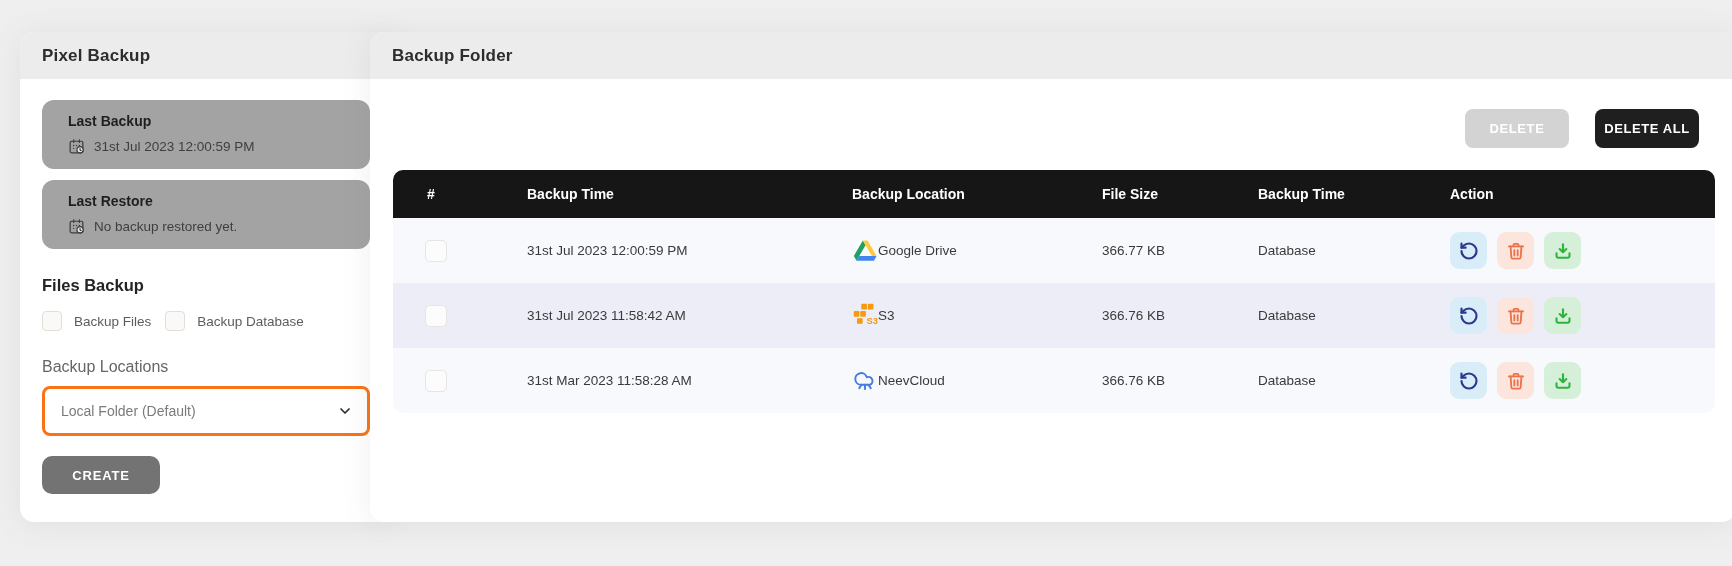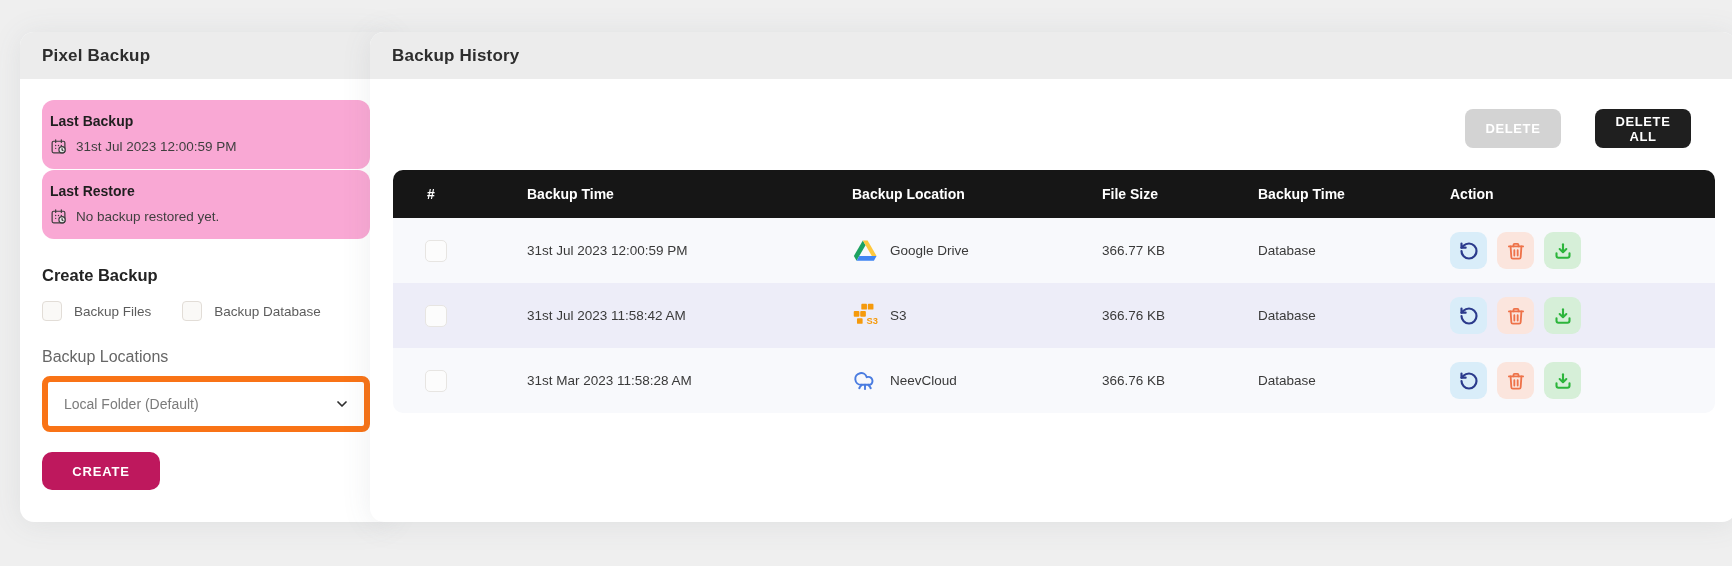--- a/index.html
+++ b/index.html
@@ -9,52 +9,52 @@
     font-family:"Liberation Sans","DejaVu Sans",sans-serif;
     -webkit-font-smoothing:antialiased;
   }
   .panel{position:absolute;background:#fff;border-radius:14px;box-shadow:0 2px 30px rgba(90,95,110,.10)}
   .panel-header{height:47px;background:#ececec;border-radius:14px 14px 0 0;display:flex;align-items:center;padding:0 22px}
   .panel-title{font-size:17px;font-weight:bold;color:#2d2d2d;letter-spacing:.2px}
 
   
   .sidebar{left:20px;top:32px;width:372px;height:490px}
   .sidebar-body{padding:21px 22px 0}
-  .info-card{background:#f9a8d4;border-radius:12px;padding:13px 8px 14px;margin-bottom:1px}
+  .info-card{background:#a3a3a3;border-radius:12px;padding:13px 26px 14px;margin-bottom:11px}
   .info-label{font-size:14px;font-weight:bold;color:#1f1f1f;margin-bottom:9px}
   .info-value{display:flex;align-items:center;gap:9px;font-size:13.5px;color:#3f3f3f}
   .info-value svg{width:17px;height:17px;flex:none}
   .create-heading{font-size:16.5px;font-weight:bold;color:#242424;margin:27px 0 0}
-  .cb-row{display:flex;align-items:center;gap:31px;margin-top:16px}
+  .cb-row{display:flex;align-items:center;gap:14px;margin-top:16px}
   .cb-item{display:flex;align-items:center;gap:12px;font-size:13.5px;color:#5c5c5c;cursor:pointer}
   .cb-box{width:18px;height:18px;border:1px solid #e2ddd7;border-radius:4px;background:#faf9f7;flex:none}
   .field-label{margin-top:27px;font-size:16px;color:#666}
-  .select{margin-top:10px;height:44px;border:6px solid #f97316;border-radius:8px;display:flex;align-items:center;
+  .select{margin-top:10px;height:44px;border:3px solid #f97316;border-radius:8px;display:flex;align-items:center;
     justify-content:space-between;padding:0 14px 0 16px;font-size:14px;color:#7b7b7b;background:#fff;cursor:pointer}
   .select svg{width:16px;height:16px;flex:none}
-  .create-btn{margin-top:20px;width:118px;height:38px;background:#be185d;color:#fff;border:none;border-radius:10px;
+  .create-btn{margin-top:20px;width:118px;height:38px;background:#737373;color:#fff;border:none;border-radius:10px;
     font-size:13px;font-weight:bold;letter-spacing:.8px;font-family:inherit;cursor:pointer;display:block}
 
   
   .main{left:370px;top:32px;width:1366px;height:490px}
-  .btn{position:absolute;top:77px;width:96px;height:39px;border:none;border-radius:8px;color:#fff;
+  .btn{position:absolute;top:77px;width:104px;height:39px;border:none;border-radius:8px;color:#fff;
     font-weight:bold;font-size:13px;letter-spacing:.6px;font-family:inherit}
   .btn-delete{left:1095px;background:#d3d3d3;cursor:default}
   .btn-select-all{left:1225px;background:#1f1f1f;cursor:pointer}
 
   .table{position:absolute;left:23px;top:138px;width:1322px}
   .thead{position:relative;height:48px;background:#161616;border-radius:10px 10px 0 0}
   .th{position:absolute;top:0;height:48px;display:flex;align-items:center;color:#fff;font-size:14px;font-weight:bold}
   .trow{position:relative;height:65px;background:#f8f9fc}
   .trow.alt{background:#ededf8}
   .trow:last-child{border-radius:0 0 10px 10px}
   .cell{position:absolute;top:0;bottom:0;display:flex;align-items:center;font-size:13.5px;color:#3a3a3a}
   .x1{left:32px}.x2{left:134px}.x3{left:459px}.x4{left:709px}.x5{left:865px}.x6{left:1057px}
   .hx1{left:34px}
-  .cell.x3{gap:12px}.cell.x6{gap:10px}
+  .cell.x3{gap:0}.cell.x6{gap:10px}
   .row-cb{width:20px;height:20px;background:#fcfcfc;border:1px solid #e7e5e2;border-radius:5px;cursor:pointer}
   .loc-icon{width:26px;height:26px;flex:none}
   .chip{width:37px;height:37px;border-radius:9px;border:none;display:flex;align-items:center;justify-content:center;
     cursor:pointer;padding:0}
   .chip svg{width:20px;height:20px}
   .chip-restore{background:#d9edf9}
   .chip-delete{background:#fbe5dd}
   .chip-download{background:#d6efd8}
 </style>
 </head>
@@ -93,21 +93,21 @@
             <circle cx="12" cy="10.6" r="1" fill="#3c3c3c" stroke="none"></circle>
           <circle cx="16" cy="10.6" r="1" fill="#3c3c3c" stroke="none"></circle>
             <circle cx="8" cy="14.6" r="1" fill="#3c3c3c" stroke="none"></circle>
           <circle cx="17" cy="16.6" r="4.4" fill="#e9e9e9"></circle>
           <path d="M17 14.9v1.8l1.3 1" stroke-linecap="round"></path>
         </svg>
         <span>No backup restored yet.</span>
       </div>
     </div>
 
-    <h2 class="create-heading">Create Backup</h2>
+    <h2 class="create-heading">Files Backup</h2>
 
     <div class="cb-row">
       <label class="cb-item">
         <span class="cb-box"></span>
         <span>Backup Files</span>
       </label>
       <label class="cb-item">
         <span class="cb-box"></span>
         <span>Backup Database</span>
       </label>
@@ -121,21 +121,21 @@
           <path d="M6 9l6 6 6-6"></path>
         </svg>
     </div>
 
     <button class="create-btn">CREATE</button>
   </div>
 </aside>
 
 <section class="panel main">
   <div class="panel-header">
-    <span class="panel-title">Backup History</span>
+    <span class="panel-title">Backup Folder</span>
   </div>
 
   <button class="btn btn-delete">DELETE</button>
   <button class="btn btn-select-all">DELETE ALL</button>
 
   <div class="table">
     <div class="thead">
       <span class="th hx1">#</span>
       <span class="th x2">Backup Time</span>
       <span class="th x3">Backup Location</span>

